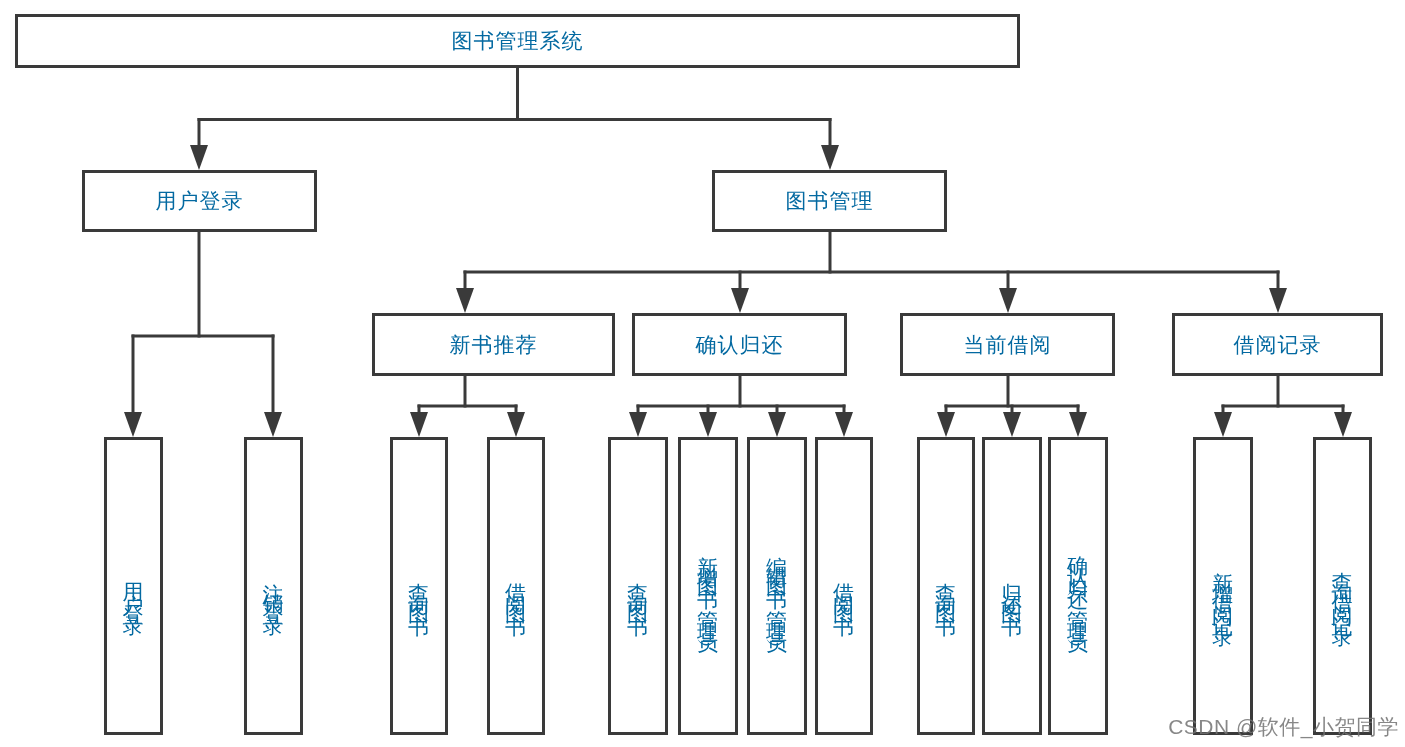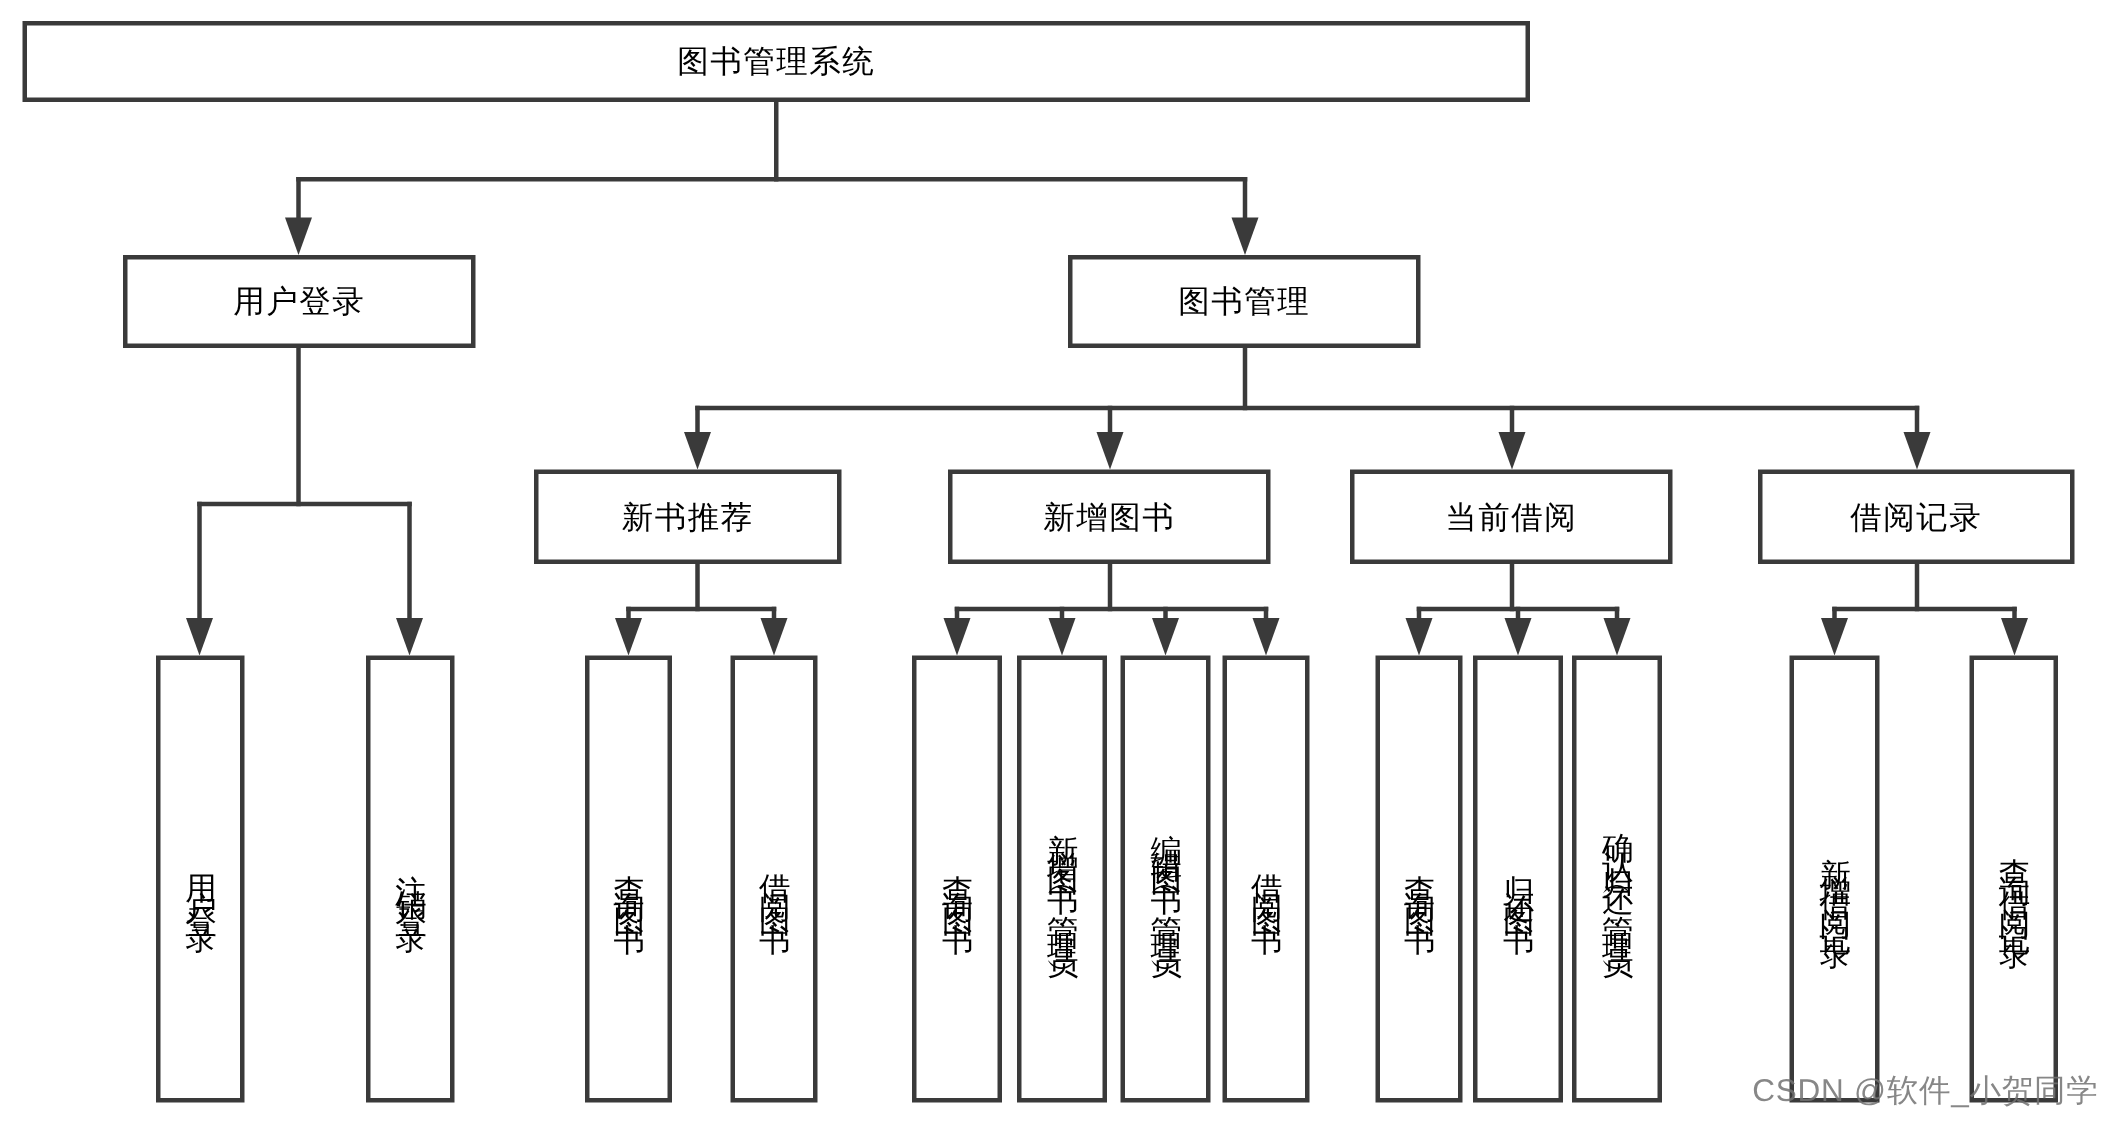--- a/index.html
+++ b/index.html
@@ -18,21 +18,21 @@
     z-index: 1;
   }
   .box {
     position: absolute;
     box-sizing: border-box;
     border: 3px solid #3a3a3a;
     background: #ffffff;
     display: flex;
     align-items: center;
     justify-content: center;
-    color: #000000;
+    color: #0369a1;
     font-size: 21px;
     z-index: 2;
     letter-spacing: 1px;
   }
   .vbox {
     writing-mode: vertical-rl;
     letter-spacing: 11px;
     line-height: 1;
     padding-top: 4px;
     font-size: 21px;
@@ -114,22 +114,22 @@
     <polygon points="1214,412 1232,412 1223,437" stroke="none"></polygon>
     <line x1="1343" y1="404.5" x2="1343" y2="417"></line>
     <polygon points="1334,412 1352,412 1343,437" stroke="none"></polygon>
   </svg>
 
   <div class="box" style="left:15px; top:14px; width:1005px; height:54px;">图书管理系统</div>
 
   <div class="box" style="left:82px; top:170px; width:235px; height:62px;">用户登录</div>
   <div class="box" style="left:712px; top:170px; width:235px; height:62px;">图书管理</div>
 
-  <div class="box" style="left:356px; top:313px; width:205px; height:63px;">新书推荐</div>
-  <div class="box" style="left:632px; top:313px; width:215px; height:63px;">新增图书</div>
+  <div class="box" style="left:372px; top:313px; width:243px; height:63px;">新书推荐</div>
+  <div class="box" style="left:632px; top:313px; width:215px; height:63px;">确认归还</div>
   <div class="box" style="left:1172px; top:313px; width:211px; height:63px;">借阅记录</div>
   <div class="box" style="left:900px; top:313px; width:215px; height:63px;">当前借阅</div>
 
   <div class="box vbox" style="left:104px; top:437px; width:59px; height:298px;">用户登录</div>
   <div class="box vbox" style="left:244px; top:437px; width:59px; height:298px;">注销登录</div>
 
   <div class="box vbox" style="left:390px; top:437px; width:58px; height:298px;">查询图书</div>
   <div class="box vbox" style="left:487px; top:437px; width:58px; height:298px;">借阅图书</div>
 
   <div class="box vbox" style="left:608px; top:437px; width:60px; height:298px;">查询图书</div>

